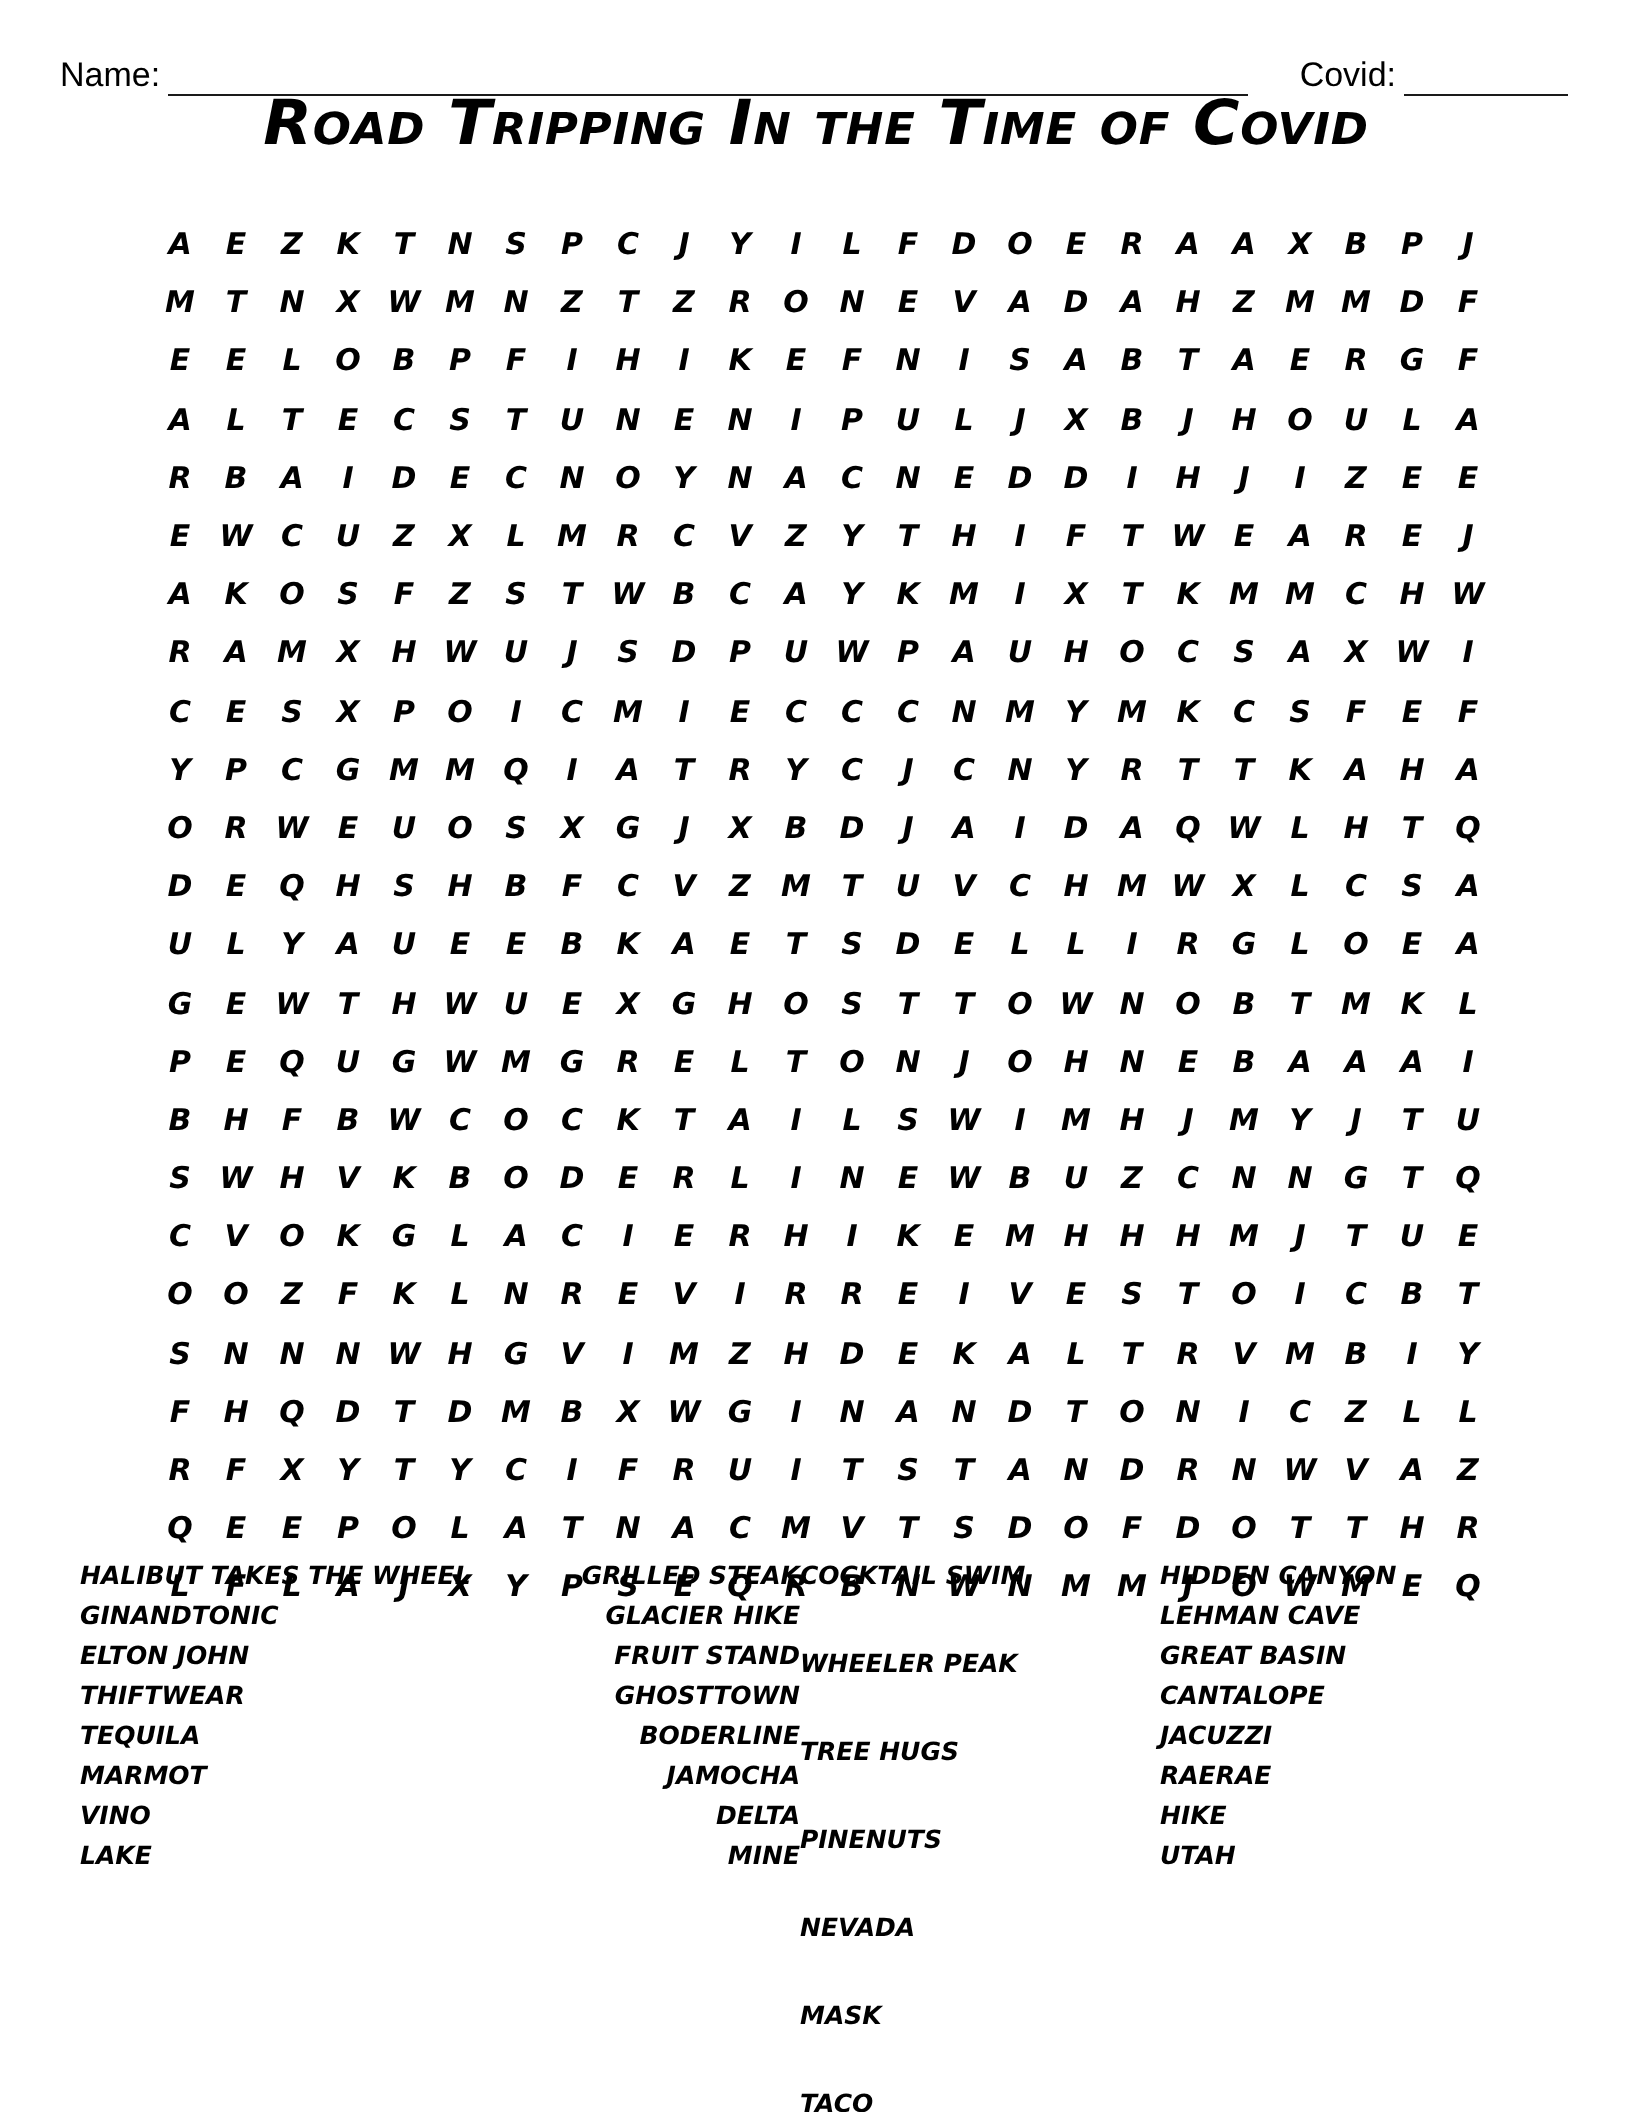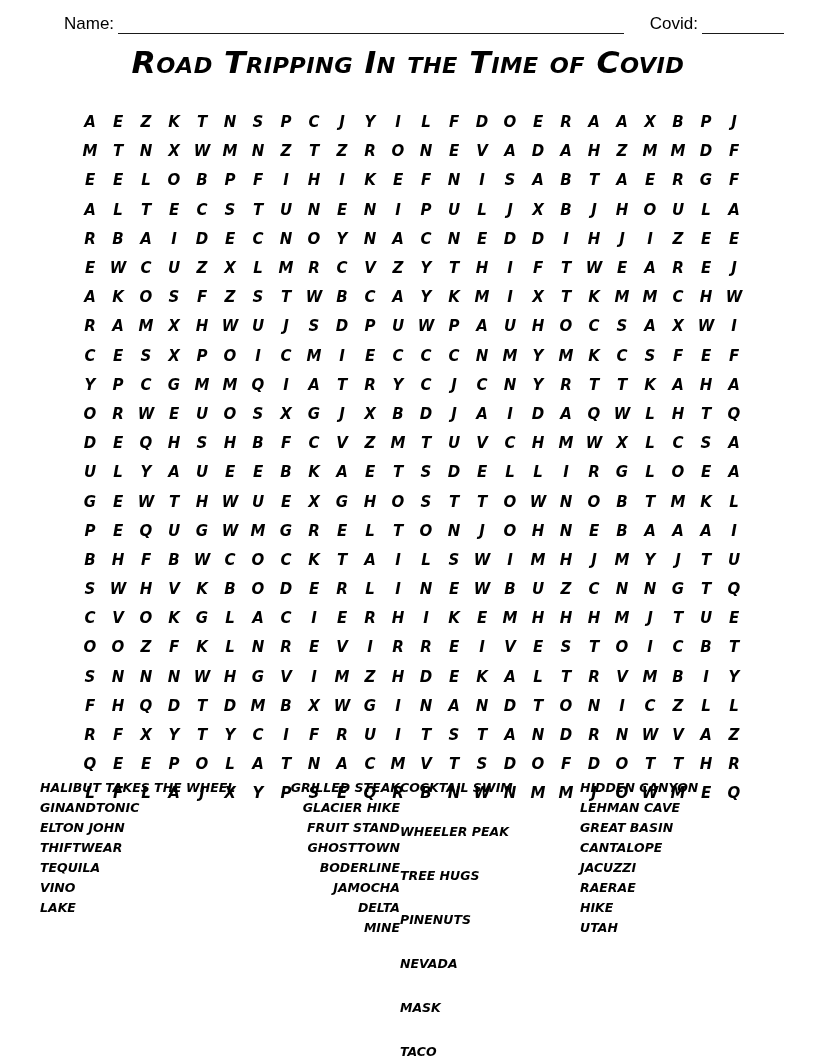--- a/index.html
+++ b/index.html
@@ -15,24 +15,24 @@
     overflow: hidden;
     position: relative;
   }
 
   
   .header-line {
     position: absolute;
     top: 0px;
     left: 0px;
     width: 816px;
-    height: 34px;
+    height: 48px;
     display: flex;
     align-items: flex-end;
-    padding-left: 64px;
+    padding-left: 30px;
     padding-right: 28px;
     box-sizing: border-box;
     font-size: 17px;
     line-height: 20px;
   }
   .hdr-label {
     white-space: nowrap;
     font-size: 17px;
     font-family: "Liberation Sans", sans-serif;
   }
@@ -757,20 +757,21 @@
     </div>
   </div>
 
 <div class="wordlist" id="wordlist">
     <div class="wl-col wl-col-0">
       <div class="word">Halibut takes the wheel</div>
       <div class="word">ginandtonic</div>
       <div class="word">elton john</div>
       <div class="word">Thiftwear</div>
       <div class="word">tequila</div>
+      <div class="word">marmot</div>
       <div class="word">vino</div>
       <div class="word">lake</div>
     </div>
     <div class="wl-col wl-col-1">
       <div class="word">grilled steak</div>
       <div class="word">glacier hike</div>
       <div class="word">fruit stand</div>
       <div class="word">ghosttown</div>
       <div class="word">Boderline</div>
       <div class="word">jamocha</div>

